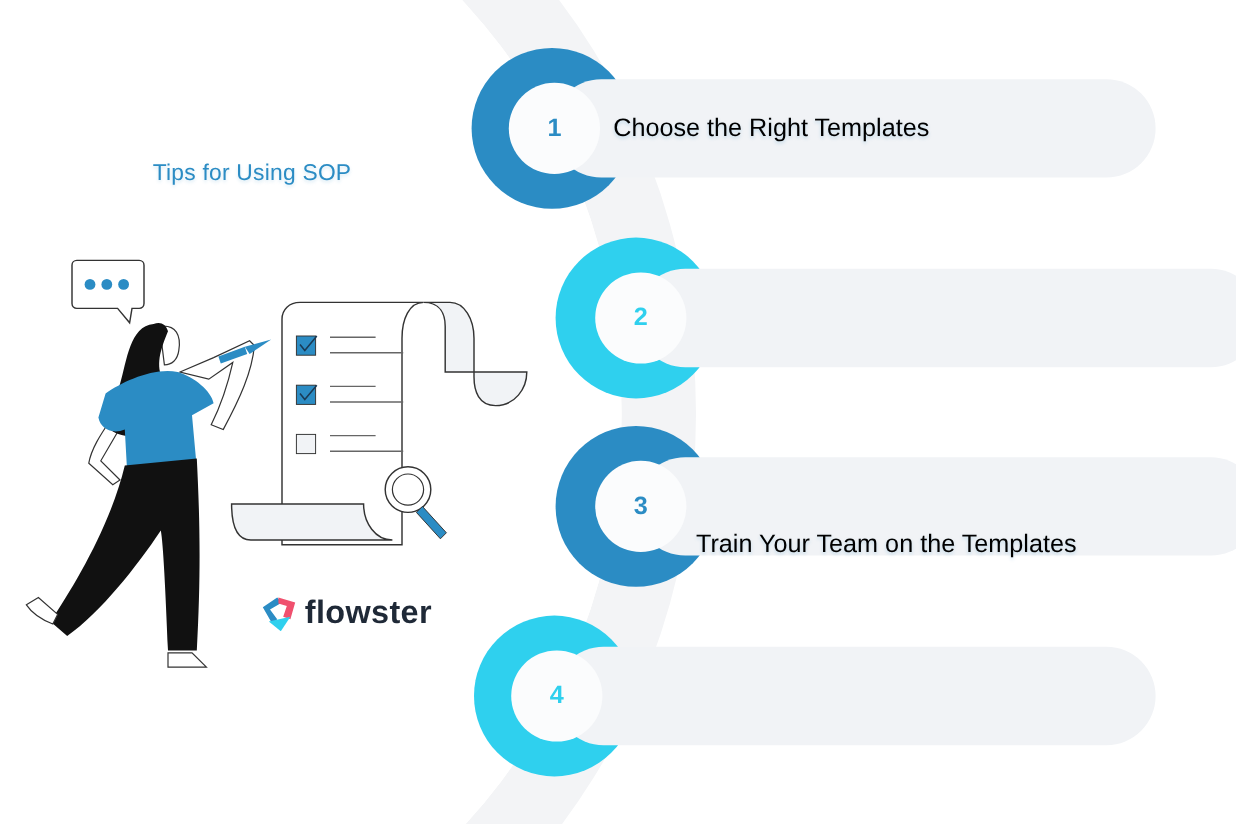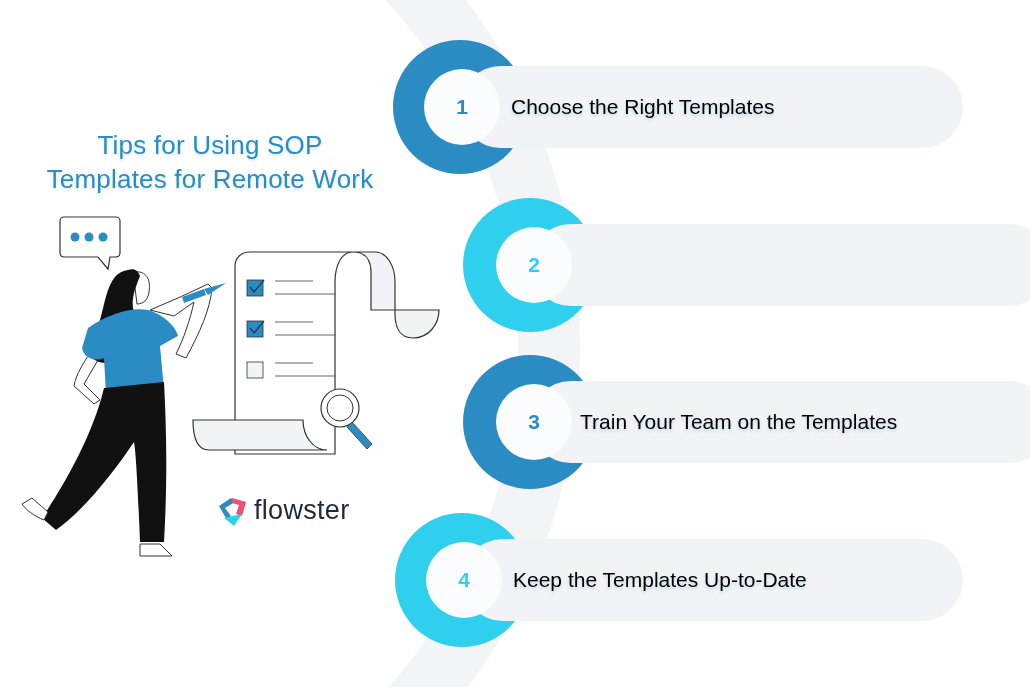--- a/index.html
+++ b/index.html
@@ -1,64 +1,62 @@
 <!DOCTYPE html>
 <html><head>
 <meta charset="utf-8">
 <style>
   html,body{margin:0;padding:0;}
   body{width:1030px;height:687px;position:relative;overflow:hidden;background:#ffffff;font-family:"Liberation Sans","DejaVu Sans",sans-serif;}
   .bg-arc{position:absolute;left:-430px;top:-200px;width:1010px;height:1090px;border-radius:50%;border:62px solid #f3f4f6;box-sizing:border-box;}
   .bg-arc-inner{position:absolute;left:-368px;top:-138px;width:886px;height:966px;border-radius:50%;background:#ffffff;}
-  .title{position:absolute;left:0;top:128px;width:420px;text-align:center;color:#2b8cc4;font-size:26px;line-height:34px;letter-spacing:0.2px;text-shadow:0 2px 3px rgba(43,140,196,0.2);}
+  .title{position:absolute;left:0;top:128px;width:420px;text-align:center;color:#2b8cc4;font-size:19px;line-height:34px;letter-spacing:0.2px;text-shadow:0 2px 3px rgba(43,140,196,0.2);}
   .step{position:absolute;height:82px;}
   .pill{position:absolute;top:0;height:82px;border-radius:41px;background:#f1f3f6;}
   .ring{position:absolute;width:134px;height:134px;border-radius:50%;top:-26px;}
   .num-circle{position:absolute;width:76px;height:76px;border-radius:50%;background:#fbfcfd;top:3px;display:flex;align-items:center;justify-content:center;font-weight:bold;font-size:21px;}
   .step-label{position:absolute;top:0;height:82px;line-height:82px;color:#000000;font-size:21px;white-space:nowrap;text-shadow:0 2px 3px rgba(43,140,196,0.25);}
   .illus{position:absolute;left:0;top:200px;width:450px;height:370px;}
   .logo{position:absolute;left:216px;top:495px;display:flex;align-items:center;}
-  .logo-text{font-size:27px;font-weight:normal;color:#1f2937;margin-left:6px;letter-spacing:0.3px;}
+  .logo-text{font-size:27px;font-weight:bold;color:#1f2937;margin-left:6px;letter-spacing:0.3px;}
 </style>
 </head>
 <body>
 
 <div class="bg-arc"></div>
 <div class="bg-arc-inner"></div>
 
 <div class="title">
   <div>Tips for Using SOP</div>
-  <div>Templates for Remote Work</div>
 </div>
 
 <div class="step" style="left:393px;top:66px;width:570px;">
   <div class="ring" style="left:0;background:#2b8cc4;"></div>
   <div class="pill" style="left:67px;width:503px;"></div>
   <div class="num-circle" style="left:31px;color:#2b8cc4;">1</div>
   <div class="step-label" style="left:118px;">Choose the Right Templates</div>
 </div>
 
 <div class="step" style="left:463px;top:224px;width:580px;">
   <div class="ring" style="left:0;background:#2fd0ee;"></div>
   <div class="pill" style="left:67px;width:520px;"></div>
   <div class="num-circle" style="left:33px;color:#2fd0ee;">2</div>
 </div>
 
 <div class="step" style="left:463px;top:381px;width:580px;">
   <div class="ring" style="left:0;background:#2b8cc4;"></div>
   <div class="pill" style="left:67px;width:520px;"></div>
   <div class="num-circle" style="left:33px;color:#2b8cc4;">3</div>
-  <div class="step-label" style="left:117px;">Train Your Team on the Templates</div>
+  <div class="step-label" style="left:117px;margin-top:32px;">Train Your Team on the Templates</div>
 </div>
 
 <div class="step" style="left:395px;top:539px;width:570px;">
   <div class="ring" style="left:0;background:#2fd0ee;"></div>
   <div class="pill" style="left:67px;width:501px;"></div>
   <div class="num-circle" style="left:31px;color:#2fd0ee;">4</div>
-  <div class="step-label" style="left:118px;">Keep the Templates Up-to-Date</div>
 </div>
 
 <svg class="illus" viewBox="0 0 450 370" xmlns="http://www.w3.org/2000/svg">
 
   <g>
     <path d="M64 17 h52 a4 4 0 0 1 4 4 v32 a4 4 0 0 1 -4 4 h-6 l-2 12 l-10 -12 h-34 a4 4 0 0 1 -4 -4 v-32 a4 4 0 0 1 4 -4z" fill="#fff" stroke="#333" stroke-width="1.2"></path>
     <circle cx="75" cy="37" r="4.5" fill="#2b8cc4"></circle>
     <circle cx="89" cy="37" r="4.5" fill="#2b8cc4"></circle>
     <circle cx="103" cy="37" r="4.5" fill="#2b8cc4"></circle>
   </g>

